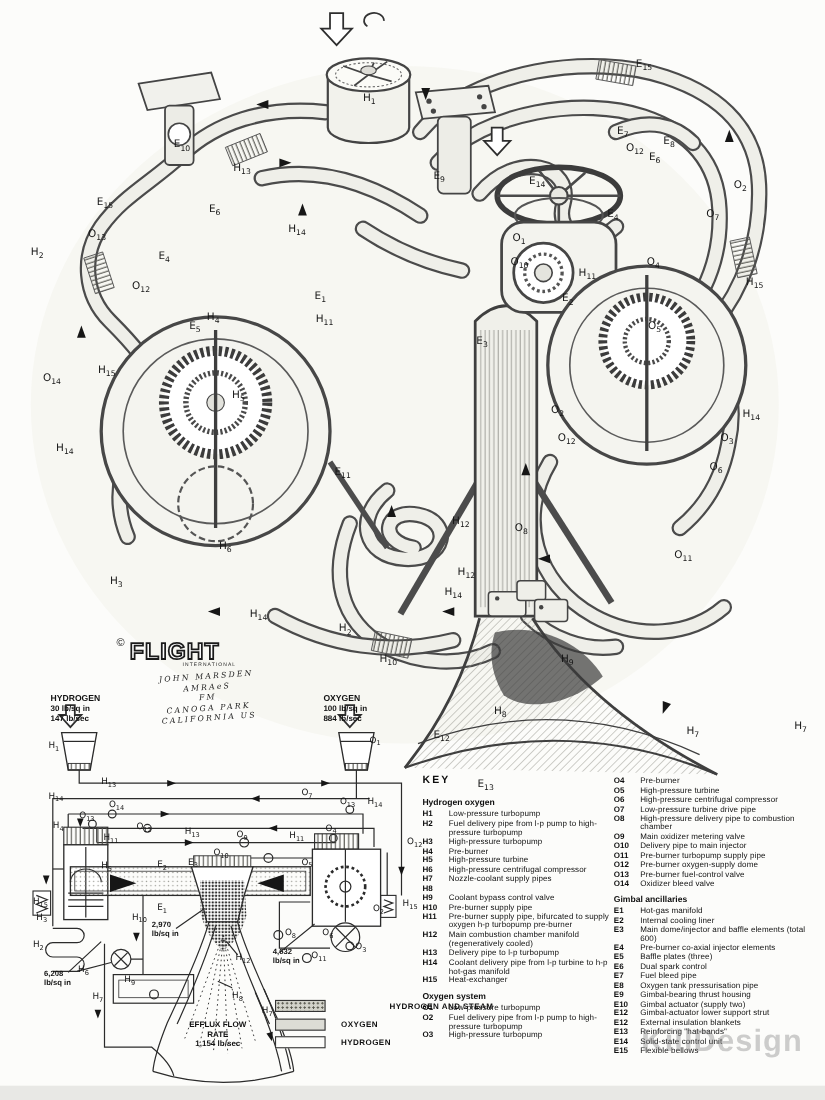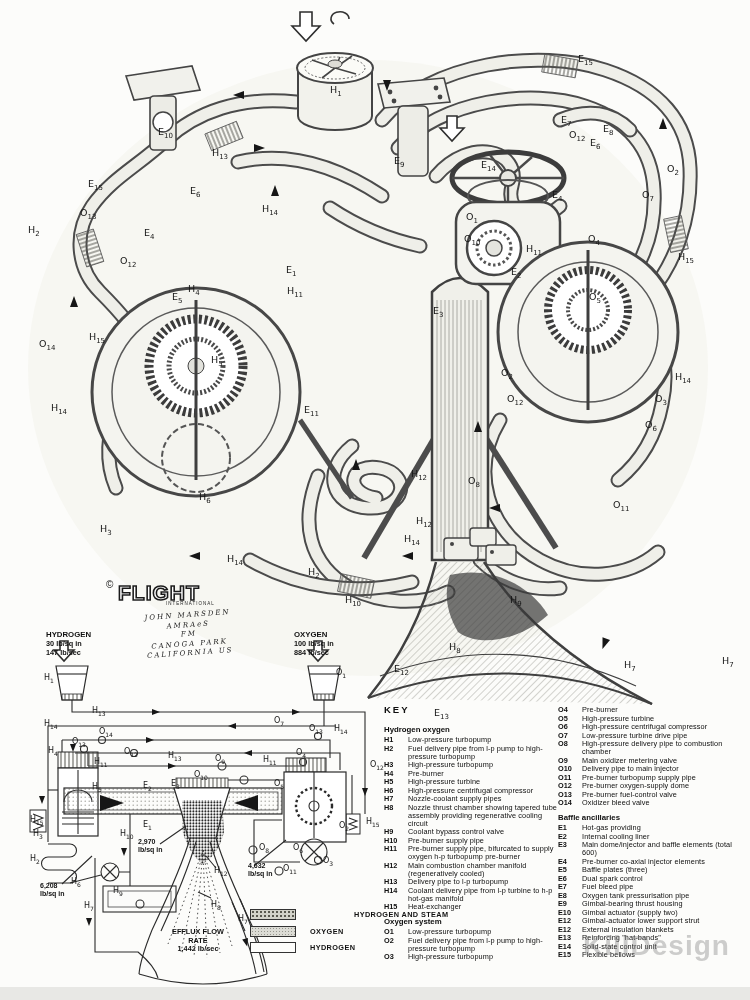--- a/index.html
+++ b/index.html
@@ -351,21 +351,21 @@
   </div>
   <div class="inlet" style="left:294px;top:630px;">
     <div class="t">OXYGEN</div>
     <div>100 lb/sq in</div>
     <div>884 lb/sec</div>
   </div>
 
   <div class="efflux">
     <div>EFFLUX FLOW</div>
     <div>RATE</div>
-    <div>1,442 lb/sec</div>
+    <div>1,154 lb/sec</div>
   </div>
 
   <div class="flight">
     <span class="c">©</span>
     <div class="logo">FLIGHT</div>
     <div class="intl">INTERNATIONAL</div>
   </div>
   <div class="sig">
       <div>JOHN MARSDEN</div>
       <div>AMRAeS</div>
@@ -400,21 +400,20 @@
       <div class="key-row">
         <span class="key-code">H6</span>
         <span class="key-text">High-pressure centrifugal compressor</span>
       </div>
       <div class="key-row">
         <span class="key-code">H7</span>
         <span class="key-text">Nozzle-coolant supply pipes</span>
       </div>
       <div class="key-row">
         <span class="key-code">H8</span>
-        <span class="key-text">Nozzle thrust chamber showing tapered tube assembly providing regenerative cooling circuit</span>
       </div>
       <div class="key-row">
         <span class="key-code">H9</span>
         <span class="key-text">Coolant bypass control valve</span>
       </div>
       <div class="key-row">
         <span class="key-code">H10</span>
         <span class="key-text">Pre-burner supply pipe</span>
       </div>
       <div class="key-row">
@@ -489,24 +488,24 @@
         <span class="key-text">Pre-burner oxygen-supply dome</span>
       </div>
       <div class="key-row">
         <span class="key-code">O13</span>
         <span class="key-text">Pre-burner fuel-control valve</span>
       </div>
       <div class="key-row">
         <span class="key-code">O14</span>
         <span class="key-text">Oxidizer bleed valve</span>
       </div>
-      <div class="sec-title">Baffle ancillaries</div>
+      <div class="sec-title">Gimbal ancillaries</div>
       <div class="key-row">
         <span class="key-code">E1</span>
-        <span class="key-text">Hot-gas providing</span>
+        <span class="key-text">Hot-gas manifold</span>
       </div>
       <div class="key-row">
         <span class="key-code">E2</span>
         <span class="key-text">Internal cooling liner</span>
       </div>
       <div class="key-row">
         <span class="key-code">E3</span>
         <span class="key-text">Main dome/injector and baffle elements (total 600)</span>
       </div>
       <div class="key-row">
@@ -588,21 +587,21 @@
     <span class="co" style="left: 642px; top: 189px;">O<sub>7</sub></span>
     <span class="co" style="left: 552px; top: 189px;">E<sub>4</sub></span>
     <span class="co" style="left: 526px; top: 243px;">H<sub>11</sub></span>
     <span class="co" style="left: 511px; top: 266px;">E<sub>2</sub></span>
     <span class="co" style="left: 588px; top: 233px;">O<sub>4</sub></span>
     <span class="co" style="left: 678px; top: 251px;">H<sub>15</sub></span>
     <span class="co" style="left: 39px; top: 338px;">O<sub>14</sub></span>
     <span class="co" style="left: 89px; top: 331px;">H<sub>15</sub></span>
     <span class="co" style="left: 51px; top: 402px;">H<sub>14</sub></span>
     <span class="co" style="left: 211px; top: 354px;">H<sub>5</sub></span>
-    <span class="co" style="left: 304px; top: 404px;">E<sub>11</sub></span>
+    <span class="co" style="left: 304px; top: 424px;">E<sub>11</sub></span>
     <span class="co" style="left: 199px; top: 491px;">H<sub>6</sub></span>
     <span class="co" style="left: 100px; top: 523px;">H<sub>3</sub></span>
     <span class="co" style="left: 227px; top: 553px;">H<sub>14</sub></span>
     <span class="co" style="left: 308px; top: 566px;">H<sub>2</sub></span>
     <span class="co" style="left: 345px; top: 594px;">H<sub>10</sub></span>
     <span class="co" style="left: 433px; top: 305px;">E<sub>3</sub></span>
     <span class="co" style="left: 589px; top: 291px;">O<sub>5</sub></span>
     <span class="co" style="left: 501px; top: 367px;">O<sub>2</sub></span>
     <span class="co" style="left: 507px; top: 393px;">O<sub>12</sub></span>
     <span class="co" style="left: 675px; top: 371px;">H<sub>14</sub></span>

